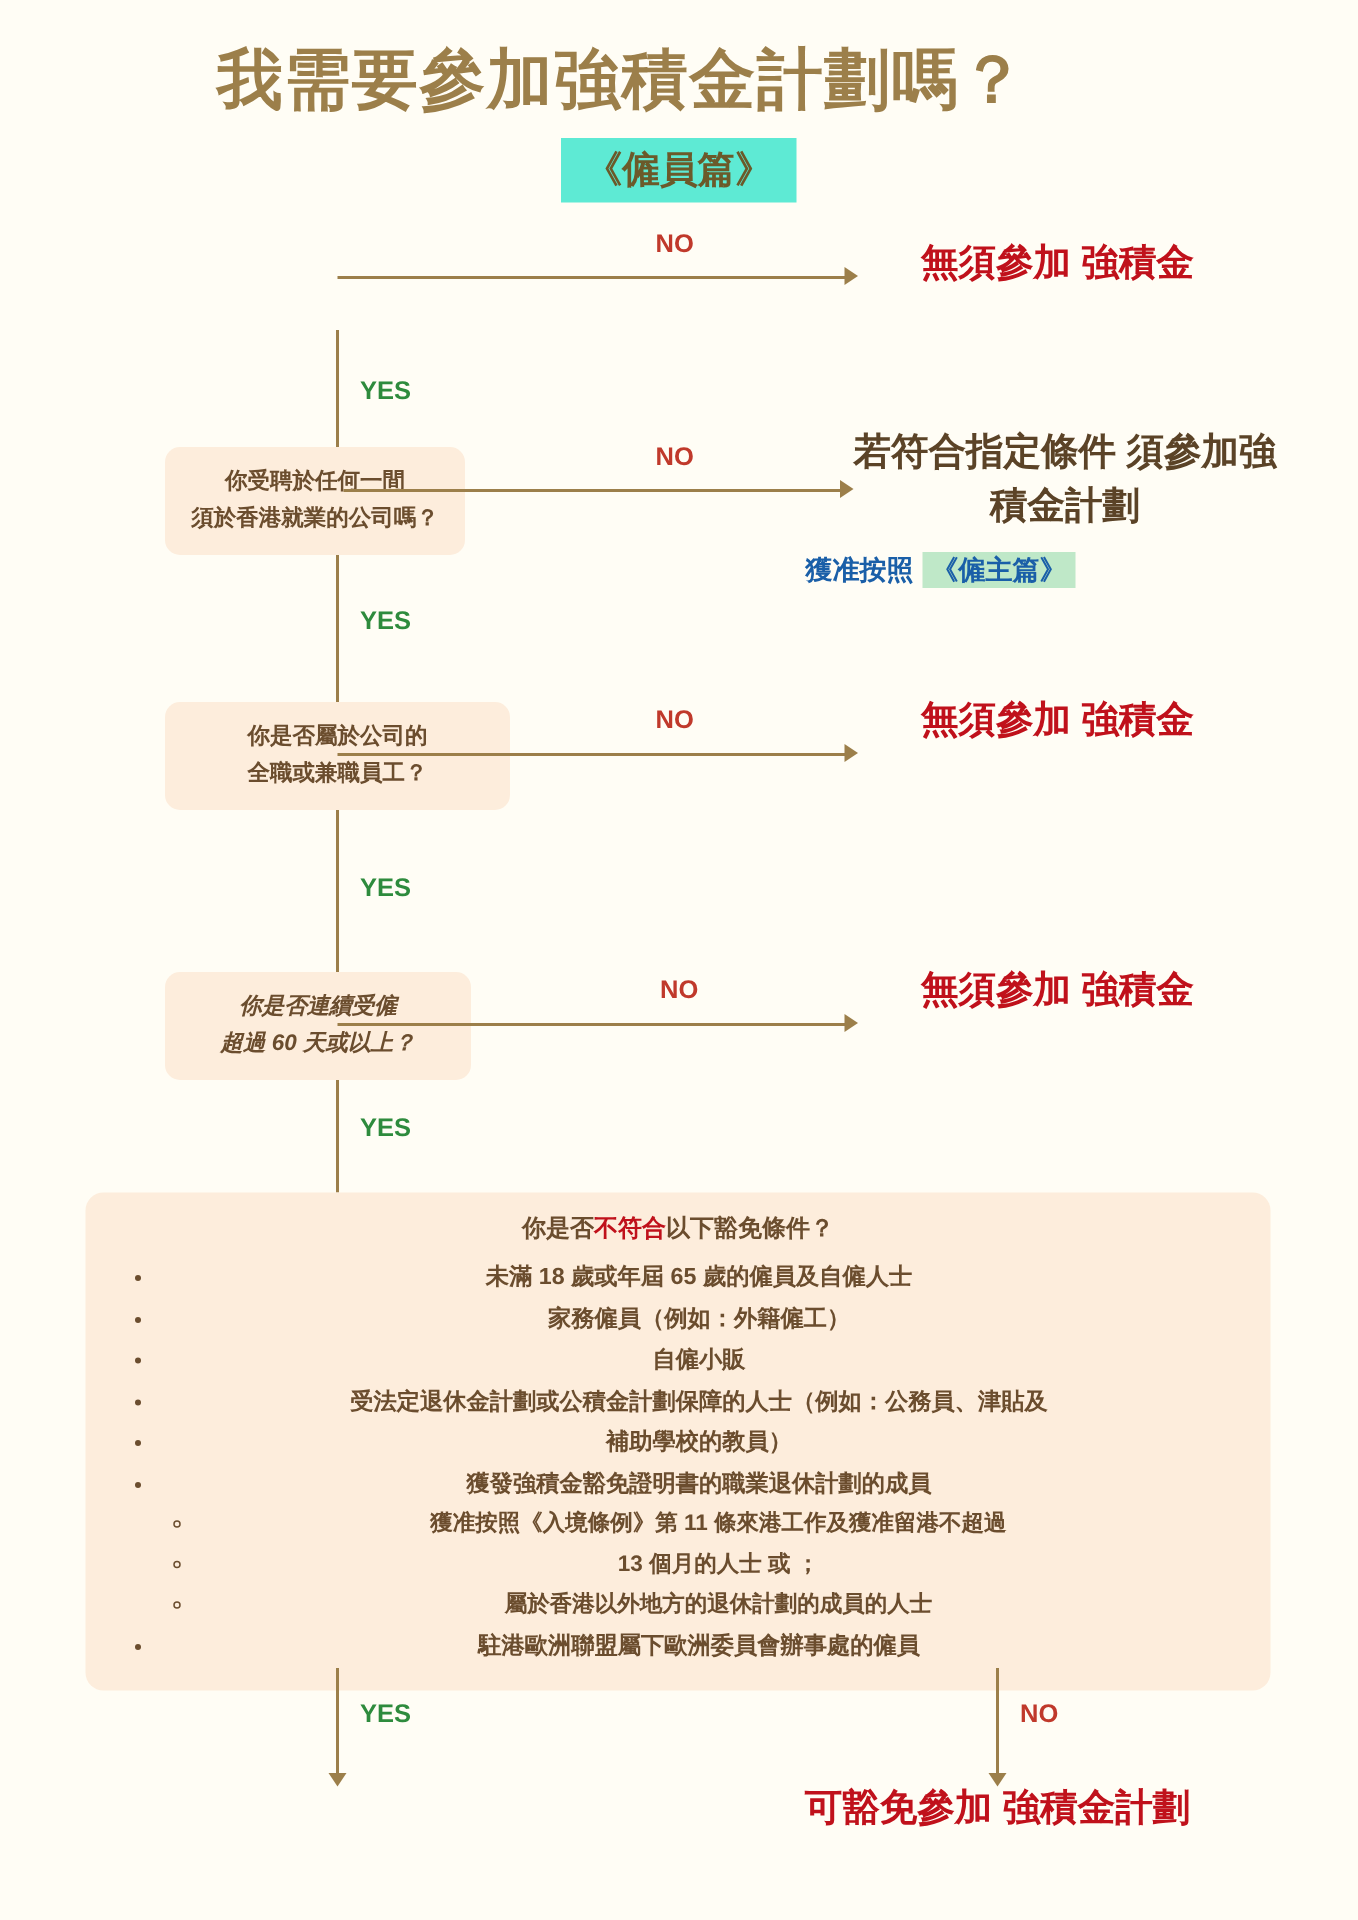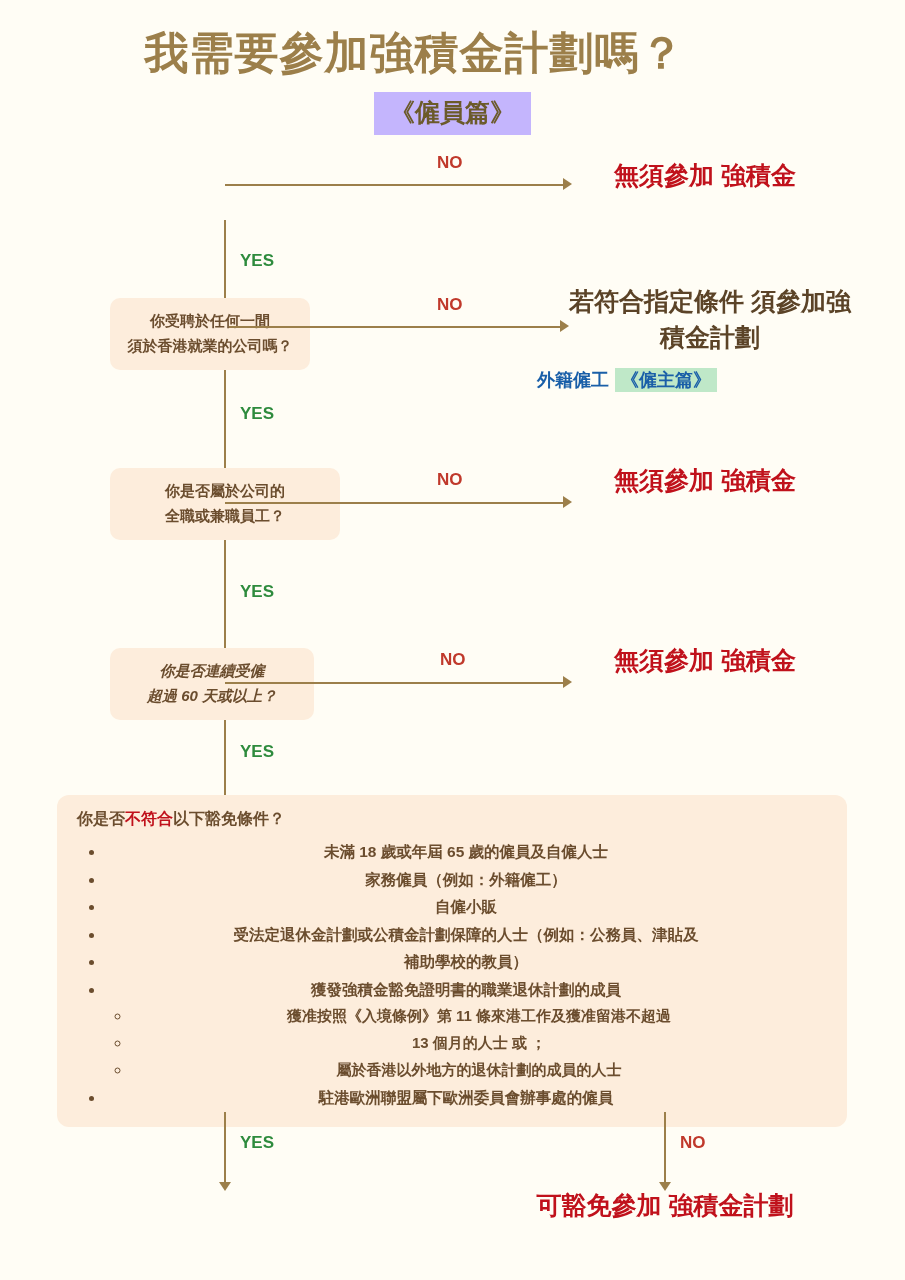--- a/index.html
+++ b/index.html
@@ -31,21 +31,21 @@
   }
   .subtitle-wrap {
     position: absolute;
     top: 92px;
     left: 0;
     width: 905px;
     text-align: center;
   }
   .subtitle {
     display: inline-block;
-    background: #c4b5fd;
+    background: #5eead4;
     color: #6b5a2a;
     font-size: 25px;
     font-weight: bold;
     padding: 4px 16px 6px 16px;
   }
 
   
   .qbox {
     position: absolute;
     background: #fdeddc;
@@ -146,20 +146,21 @@
     position: absolute;
     left: 57px;
     top: 795px;
     width: 790px;
     background: #fdeddc;
     border-radius: 12px;
     padding: 14px 20px 16px 20px;
     color: #6b4d2e;
   }
   .panel-head {
+    text-align: center;
     font-size: 16px;
     font-weight: bold;
     margin-bottom: 8px;
   }
   .panel-head b { color: #c0111b; }
   .panel ul {
     margin: 0;
     padding-left: 28px;
     list-style: disc;
     text-align: center;
@@ -205,21 +206,21 @@
   </div>
 
   <div class="hline" style="left:229px; top:326px; width:333px;"></div>
   <div class="arrow-right" style="left:560px; top:320px;"></div>
   <div class="lbl-no" style="left:437px; top:295px;">NO</div>
   <div class="outcome-brown" style="left:560px; top:283px; width:300px;">
     <span>若符合指定條件</span>
     <span>須參加強積金計劃</span>
   </div>
   <div class="ref-line" style="left:537px; top:368px;">
-    <span>外籍僱工</span><span class="ref-chip">《僱主篇》</span>
+    <span>獲准按照</span><span class="ref-chip">《僱主篇》</span>
   </div>
 
   <div class="vline" style="left:224px; top:370px; height:98px;"></div>
   <div class="lbl-yes" style="left:240px; top:404px;">YES</div>
 
   <div class="qbox" style="left:110px; top:468px; width:230px; height:72px;">
     <div>
       <span>你是否屬於公司的</span>
       <span>全職或兼職員工？</span>
     </div>

